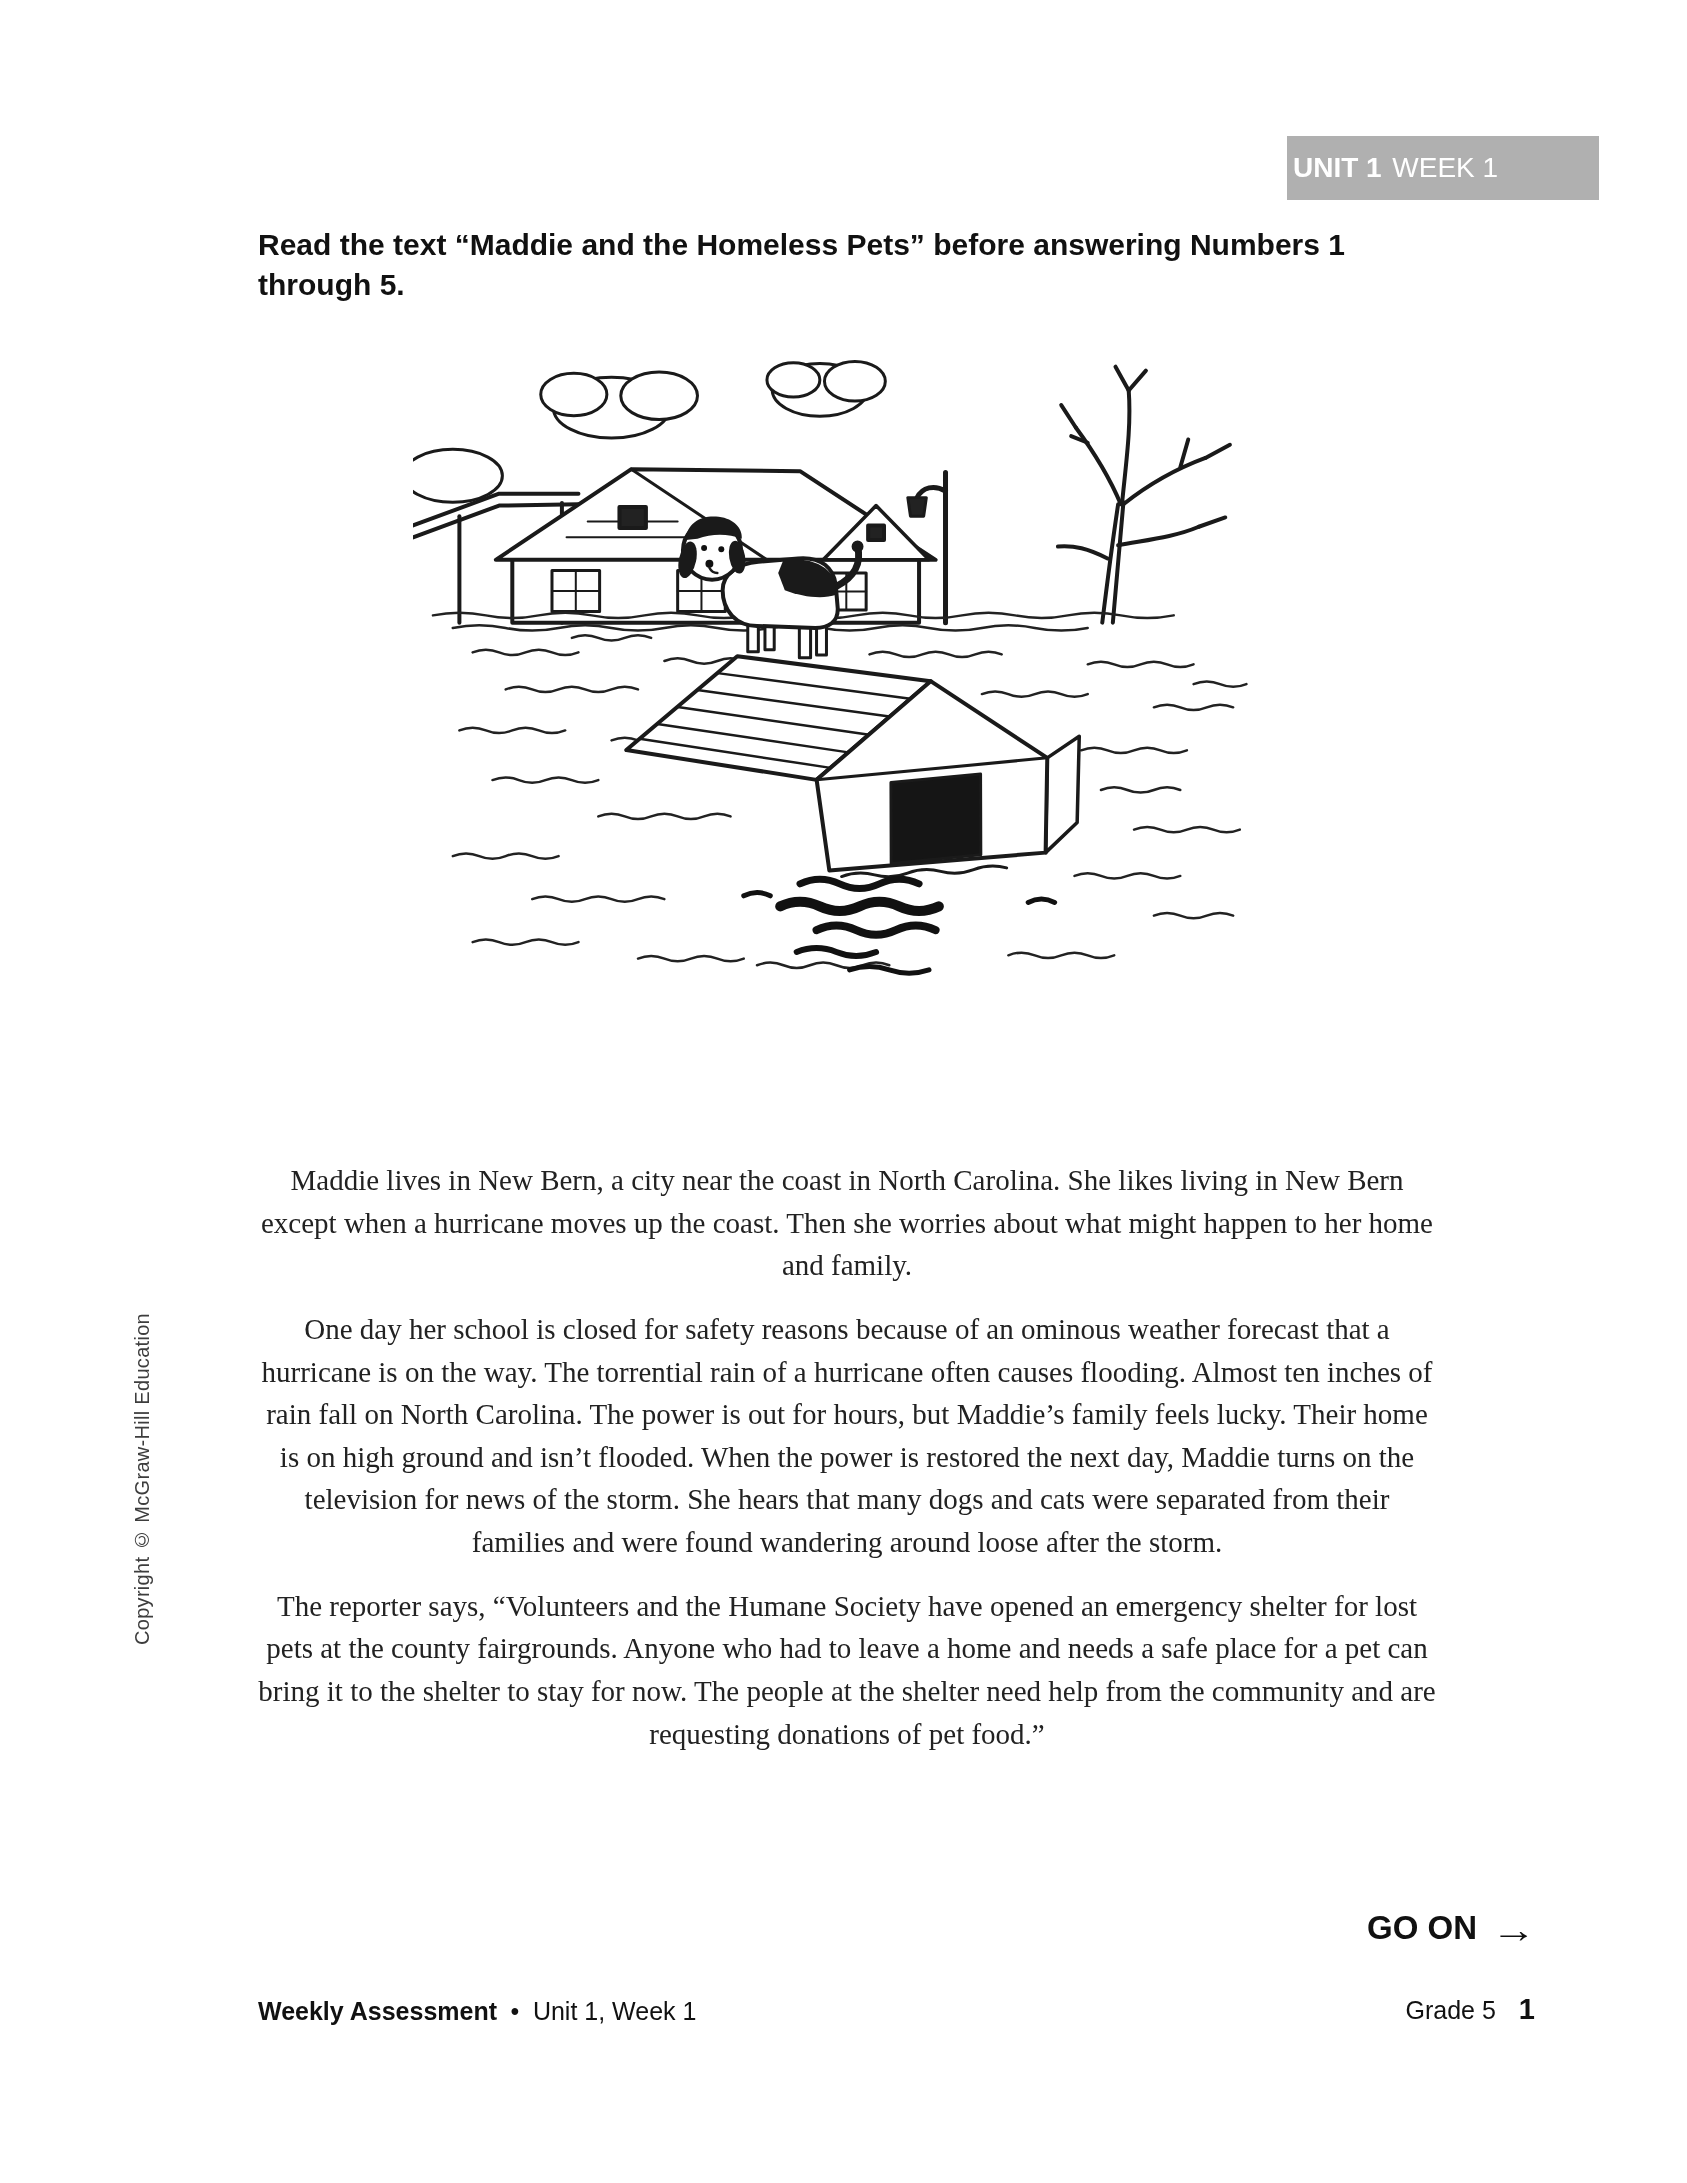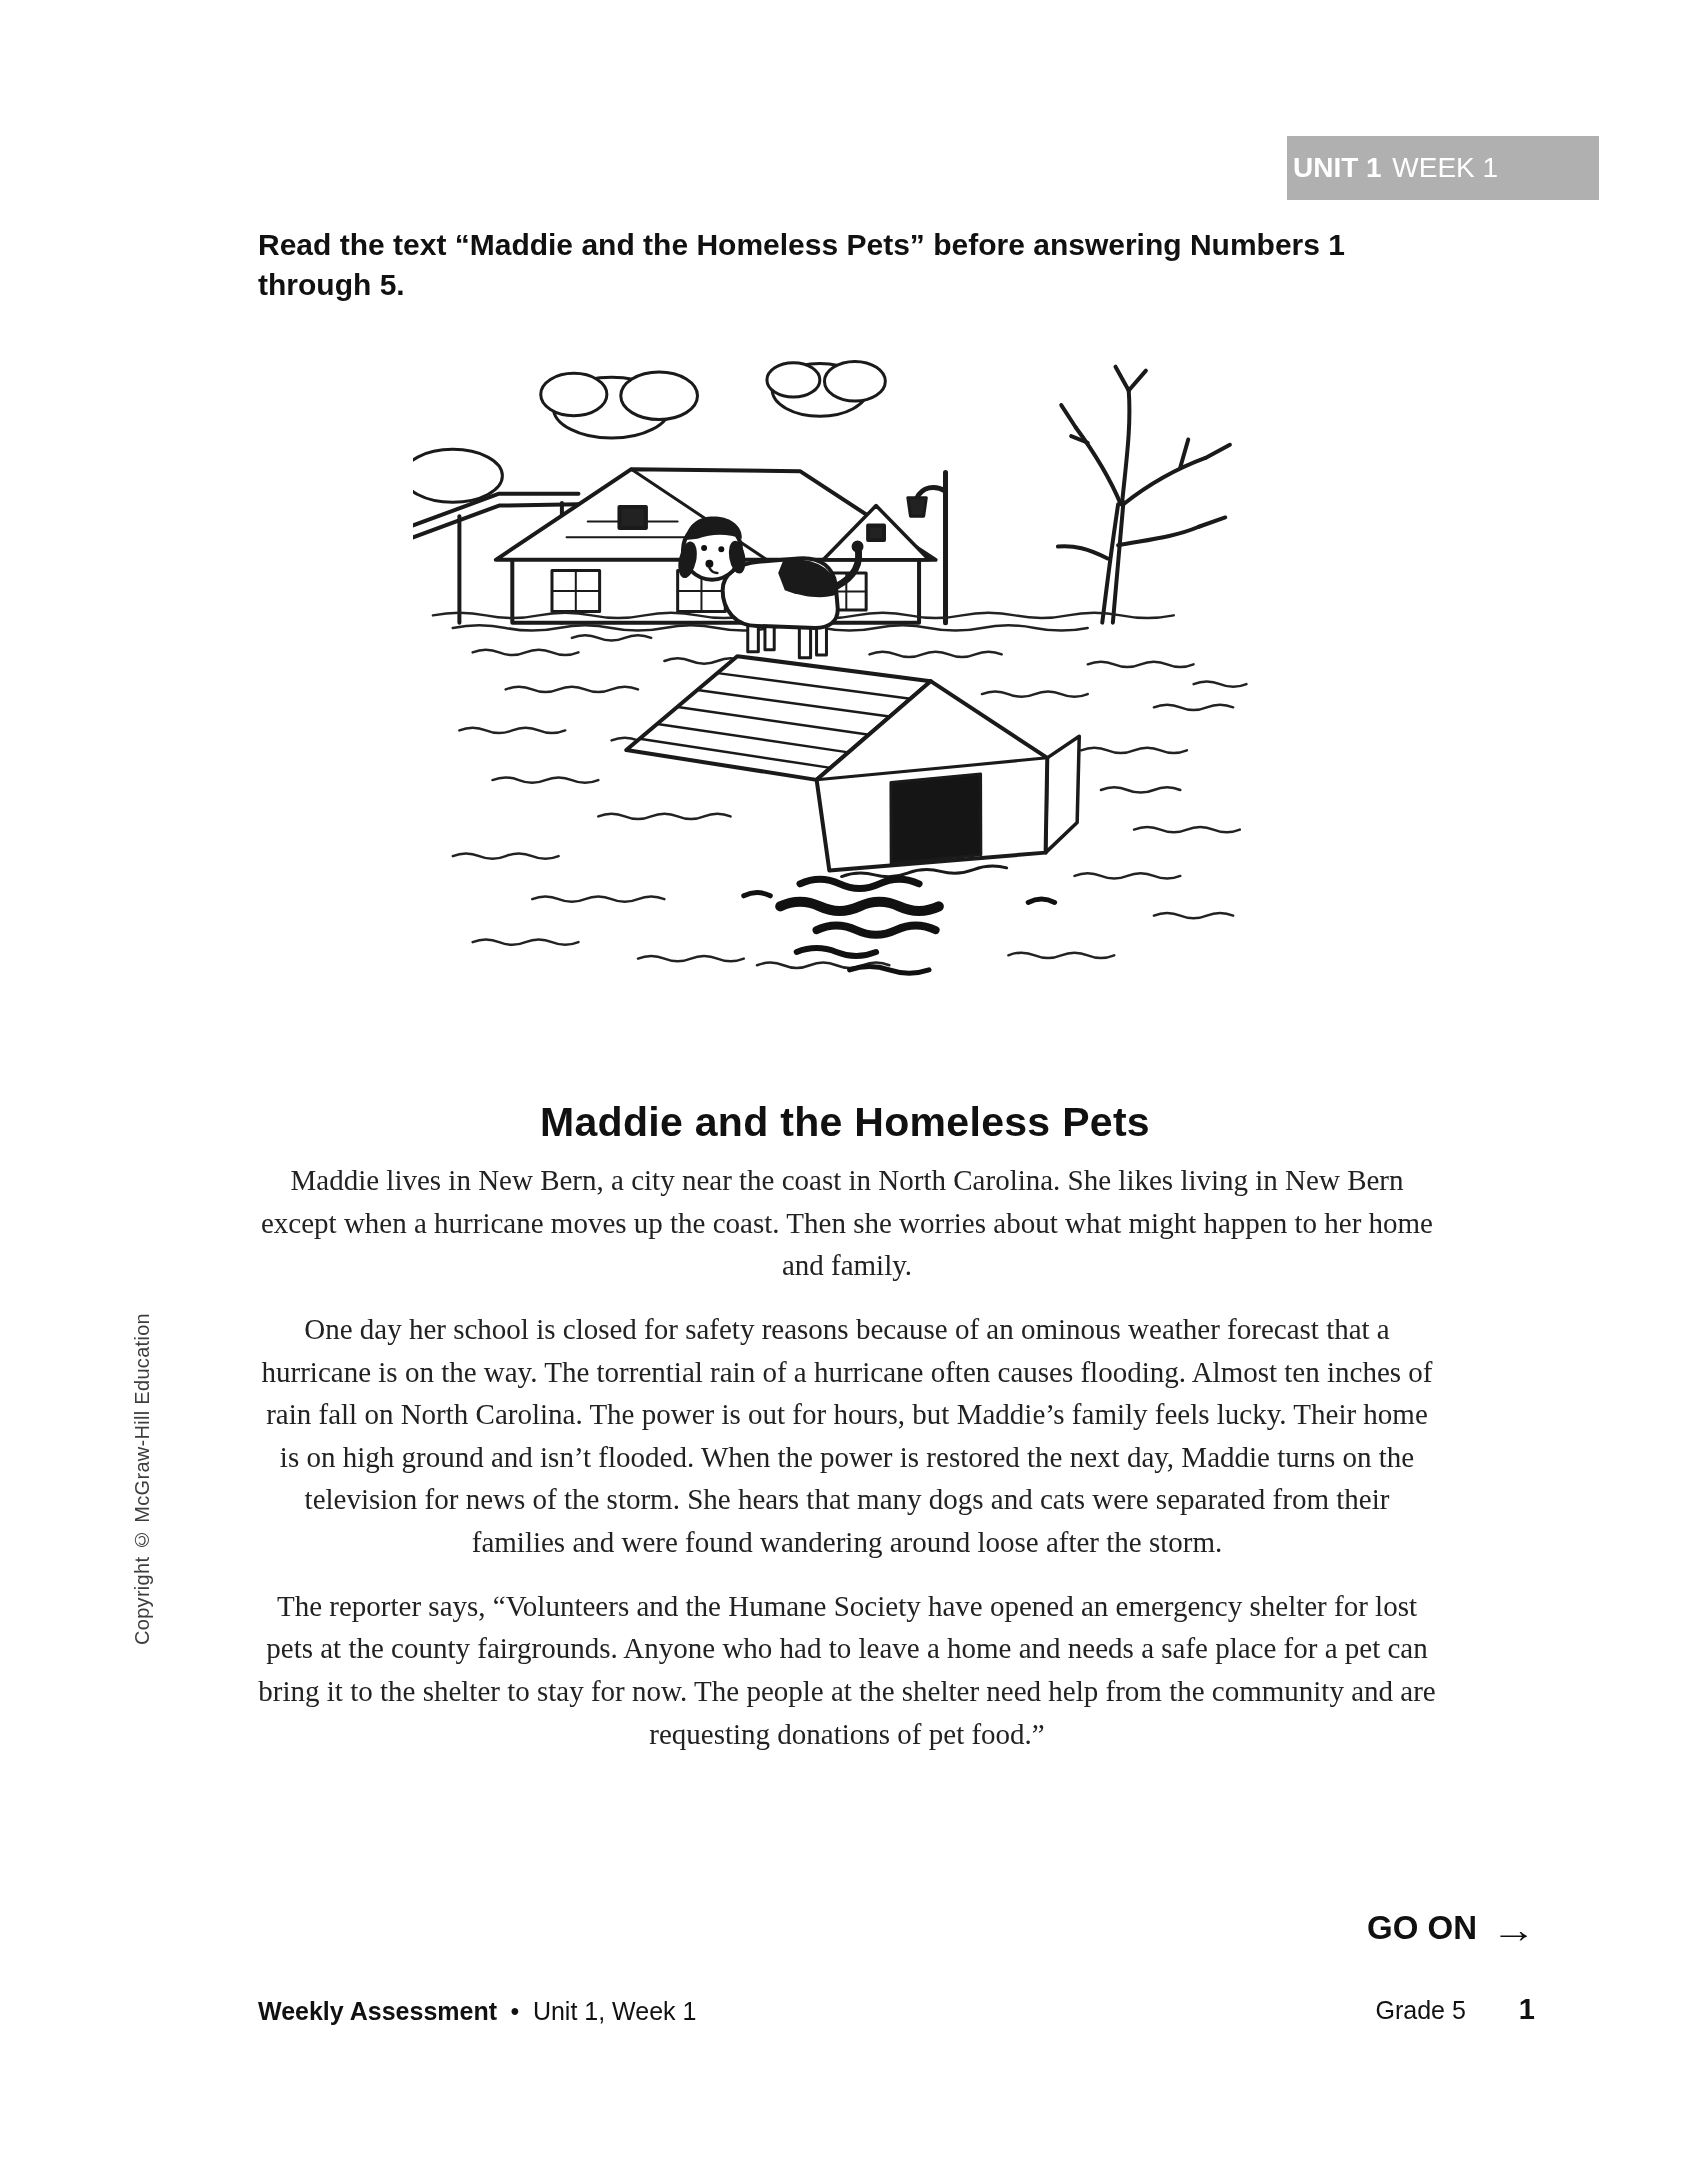--- a/index.html
+++ b/index.html
@@ -92,21 +92,21 @@
     width: 1277px;
     display: flex;
     justify-content: space-between;
     align-items: flex-end;
     font-family: "Liberation Sans", sans-serif;
     font-size: 25px;
     color: #111111;
   }
   .footer .left .title { font-weight: 800; }
   .footer .left .sep { margin: 0 6.6px; }
-  .footer .right { display: flex; align-items: baseline; gap: 53px; }
+  .footer .right { display: flex; align-items: baseline; gap: 23px; }
   .footer .right .pagenum { font-weight: 800; font-size: 29px; }
   
   .illustration path, .illustration line, .illustration ellipse,
   .illustration rect, .illustration circle {
     vector-effect: non-scaling-stroke;
   }
 </style>
 </head>
 <body>
 
@@ -252,21 +252,20 @@
         <path d="M555,876 q30,-14 60,0 t60,0 t60,0 t60,0" stroke-width="10"></path>
         <path d="M610,912 q30,-14 60,0 t60,0 t60,0" stroke-width="8"></path>
         <path d="M580,945 q30,-12 60,0 t60,0" stroke-width="6"></path>
         <path d="M660,972 q30,-10 60,0 t60,0" stroke-width="5"></path>
         <path d="M500,860 q20,-10 40,0" stroke-width="5"></path>
         <path d="M930,870 q20,-10 40,0" stroke-width="5"></path>
       </g>
     </svg>
   </div>
 
-  <h1 class="passage-title">Maddie and the Homeless Pets</h1>
 
   <div class="passage-body">
     <p>Maddie lives in New Bern, a city near the coast in North Carolina. She likes living in New Bern except when a hurricane moves up the coast. Then she worries about what might happen to her home and family.</p>
     <p>One day her school is closed for safety reasons because of an ominous weather forecast that a hurricane is on the way. The torrential rain of a hurricane often causes flooding. Almost ten inches of rain fall on North Carolina. The power is out for hours, but Maddie’s family feels lucky. Their home is on high ground and isn’t flooded. When the power is restored the next day, Maddie turns on the television for news of the storm. She hears that many dogs and cats were separated from their families and were found wandering around loose after the storm.</p>
     <p>The reporter says, “Volunteers and the Humane Society have opened an emergency shelter for lost pets at the county fairgrounds. Anyone who had to leave a home and needs a safe place for a pet can bring it to the shelter to stay for now. The people at the shelter need help from the community and are requesting donations of pet food.”</p>
   </div>
 
   <div class="copyright-vertical">Copyright © McGraw-Hill Education</div>
 
   <div class="go-on">

